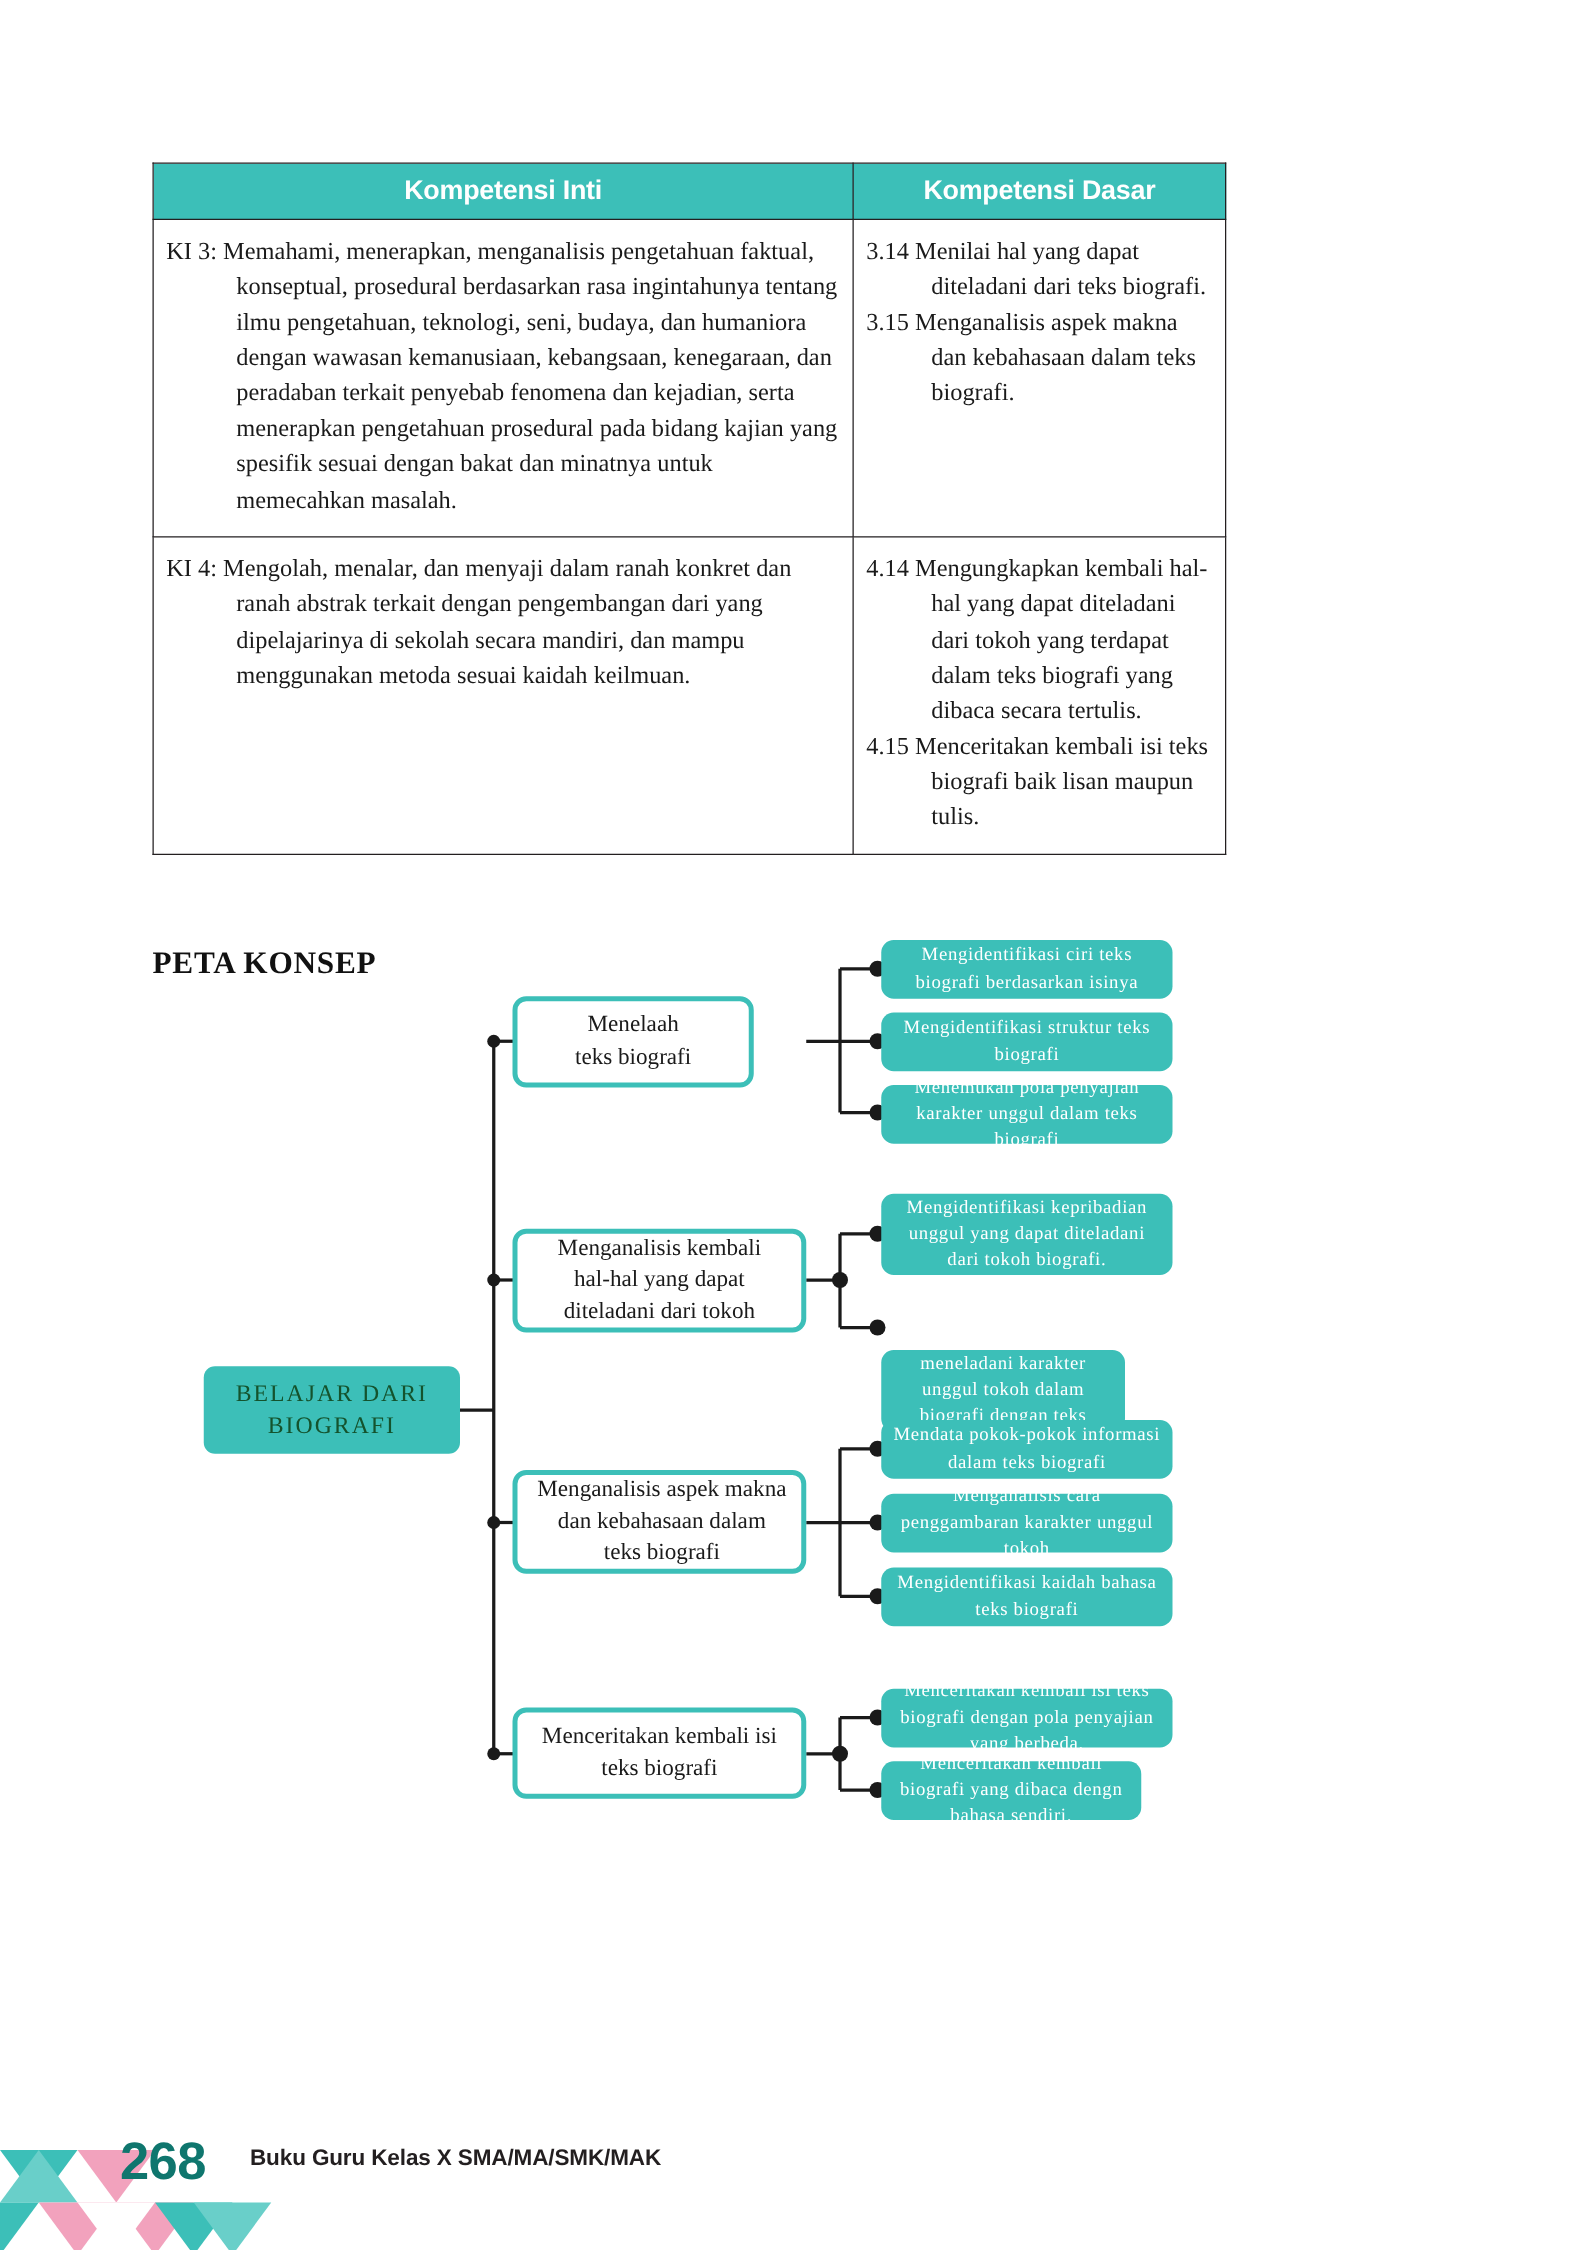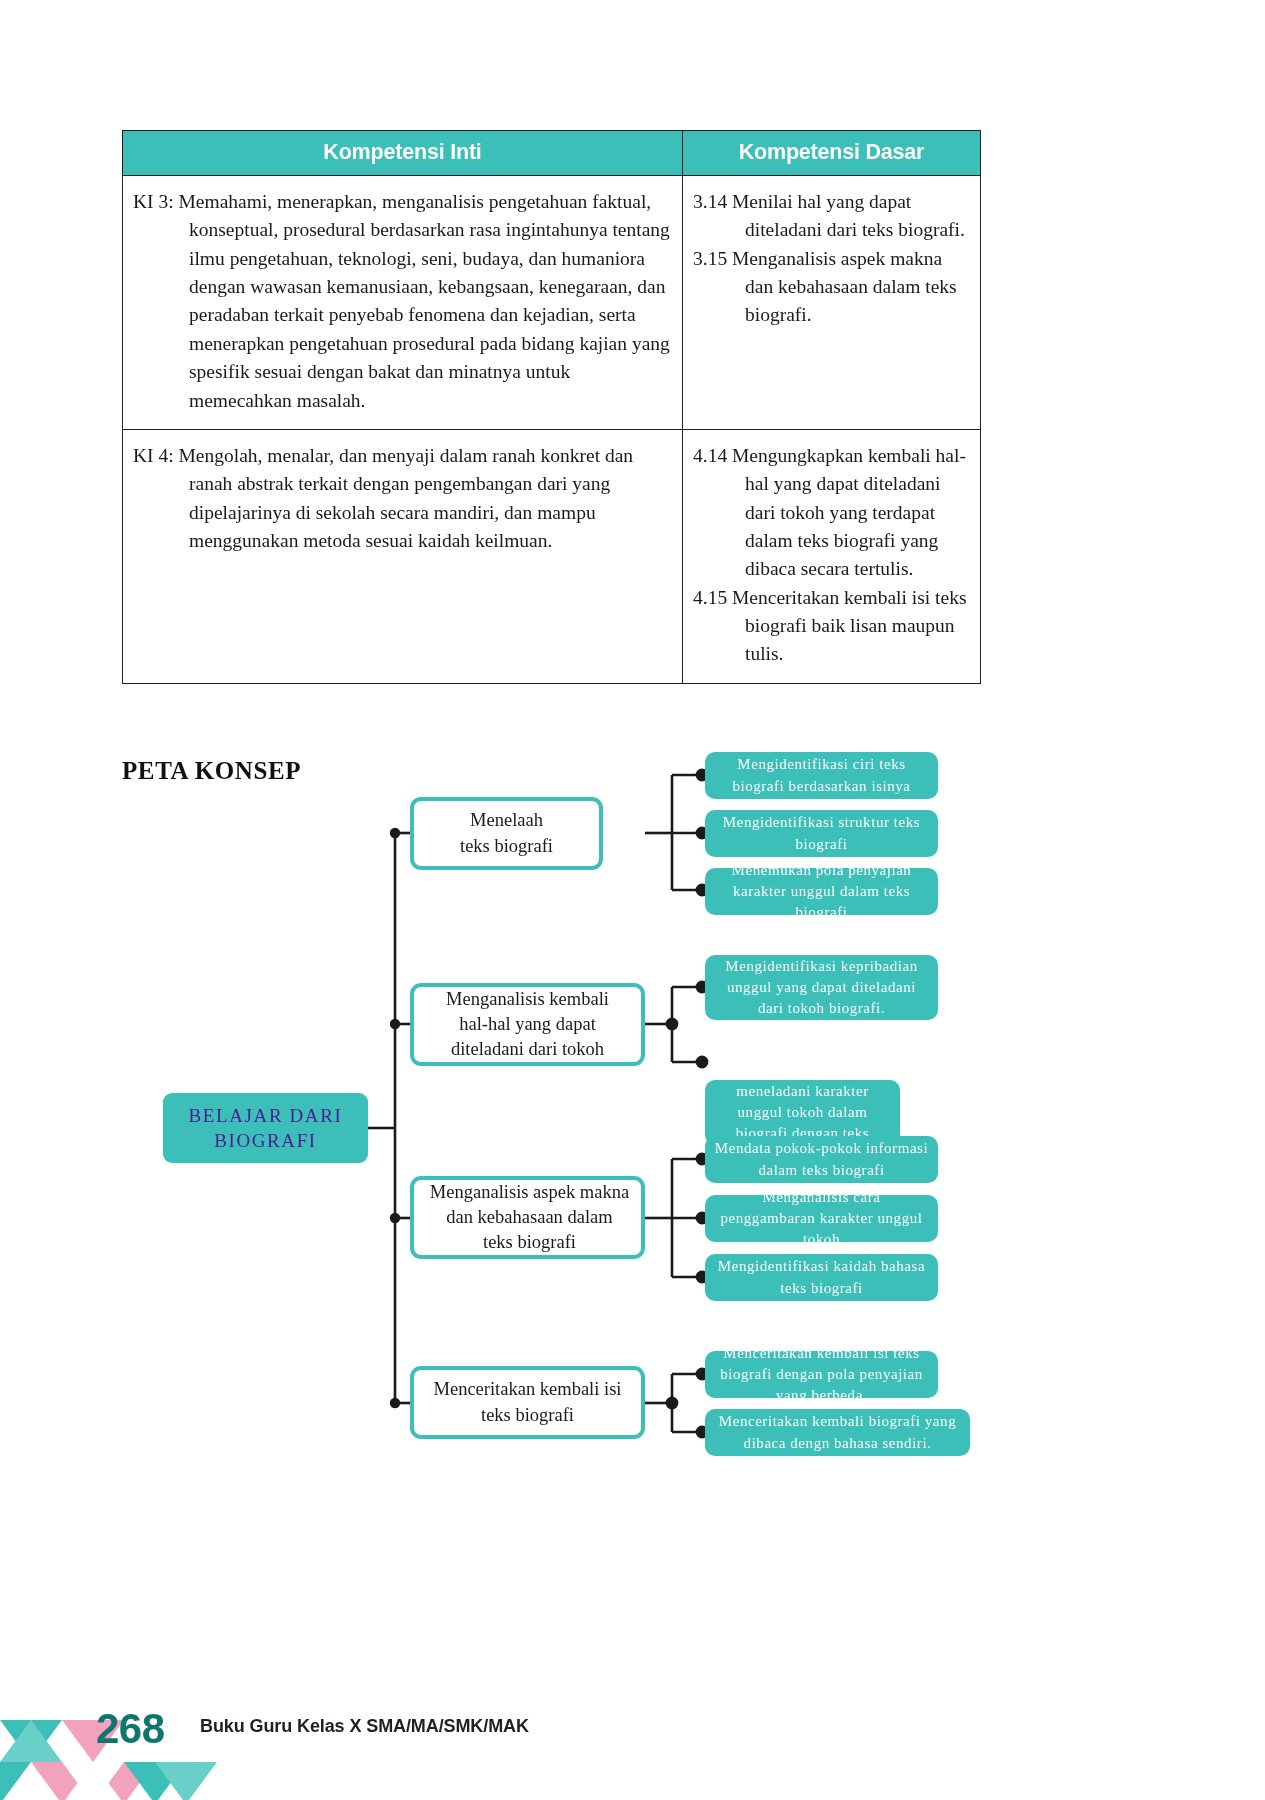--- a/index.html
+++ b/index.html
@@ -85,21 +85,21 @@
     box-sizing: border-box;
     display: flex;
     align-items: center;
     justify-content: center;
     text-align: center;
   }
   
   .root-box {
     background: #3cbfb8;
     border-radius: 9px;
-    color: #4c1d95;
+    color: #14532d;
     font-family: "Liberation Serif", serif;
     font-size: 19px;
     letter-spacing: 1.6px;
     line-height: 1.32;
   }
   
   .mid-box {
     background: #ffffff;
     border: 4.5px solid #3cbfb8;
     border-radius: 11px;
@@ -284,21 +284,21 @@
 <div class="cm-box leaf-box" style="left:705px; top:868px; width:233px; height:47px;">Menemukan pola penyajian karakter unggul dalam teks biografi</div>
 
 <div class="cm-box leaf-box" style="left:705px; top:955px; width:233px; height:65px;">Mengidentifikasi kepribadian unggul yang dapat diteladani dari tokoh biografi.</div>
 <div class="cm-box leaf-box" style="left:705px; top:1080px; width:195px; height:65px;">Menjelaskan cara meneladani karakter unggul tokoh dalam biografi dengan teks eksposisi</div>
 
 <div class="cm-box leaf-box" style="left:705px; top:1136px; width:233px; height:47px;">Mendata pokok-pokok informasi dalam teks biografi</div>
 <div class="cm-box leaf-box" style="left:705px; top:1195px; width:233px; height:47px;">Menganalisis cara penggambaran karakter unggul tokoh</div>
 <div class="cm-box leaf-box" style="left:705px; top:1254px; width:233px; height:47px;">Mengidentifikasi kaidah bahasa teks biografi</div>
 
 <div class="cm-box leaf-box" style="left:705px; top:1351px; width:233px; height:47px;">Menceritakan kembali isi teks biografi dengan pola penyajian yang berbeda.</div>
-<div class="cm-box leaf-box" style="left:705px; top:1409px; width:265px; height:47px;">Menceritakan kembali biografi yang dibaca dengn bahasa sendiri.</div>
+<div class="cm-box leaf-box" style="left:705px; top:1409px; width:208px; height:47px;">Menceritakan kembali biografi yang dibaca dengn bahasa sendiri.</div>
 
 <svg class="deco" viewBox="0 0 300 220">
   <polygon points="0,140 62,140 31,182" fill="#3cbfb8"></polygon>
   <polygon points="0,182 62,182 31,140" fill="#69cfc9"></polygon>
   <polygon points="62,140 124,140 93,182" fill="#f2a2bd"></polygon>
   <polygon points="0,182 0,224 31,182" fill="#3cbfb8"></polygon>
   <polygon points="31,182 93,182 62,224" fill="#f2a2bd"></polygon>
   <polygon points="93,182 155,182 124,224" fill="#f2a2bd"></polygon>
   <polygon points="124,182 186,182 155,224" fill="#3cbfb8"></polygon>
   <polygon points="155,182 217,182 186,224" fill="#69cfc9"></polygon>

